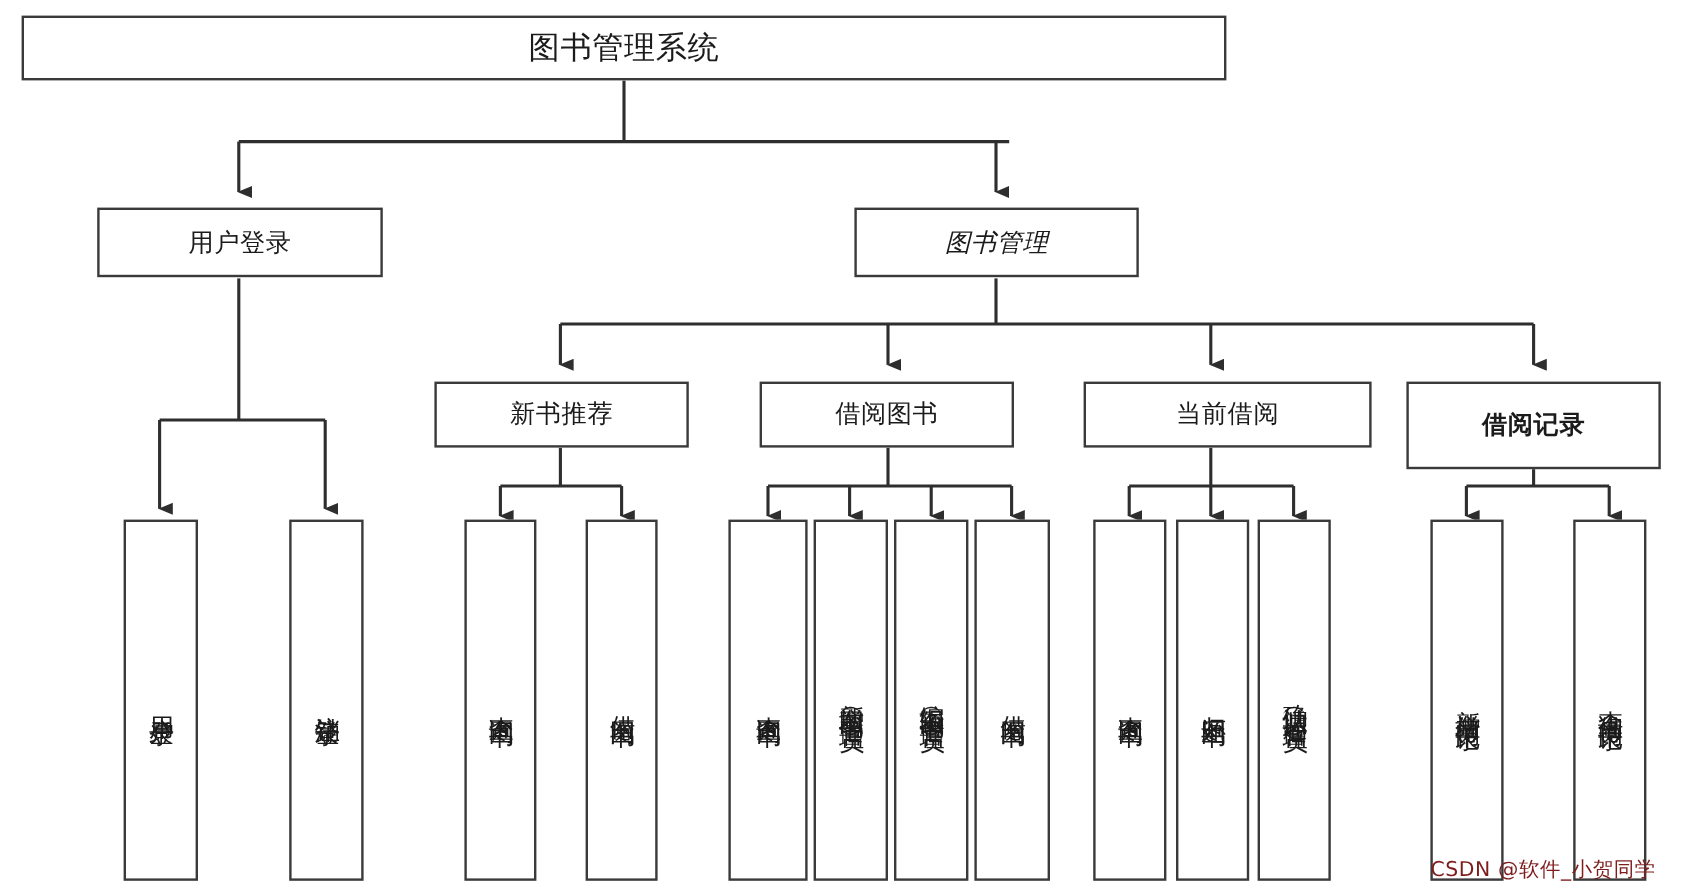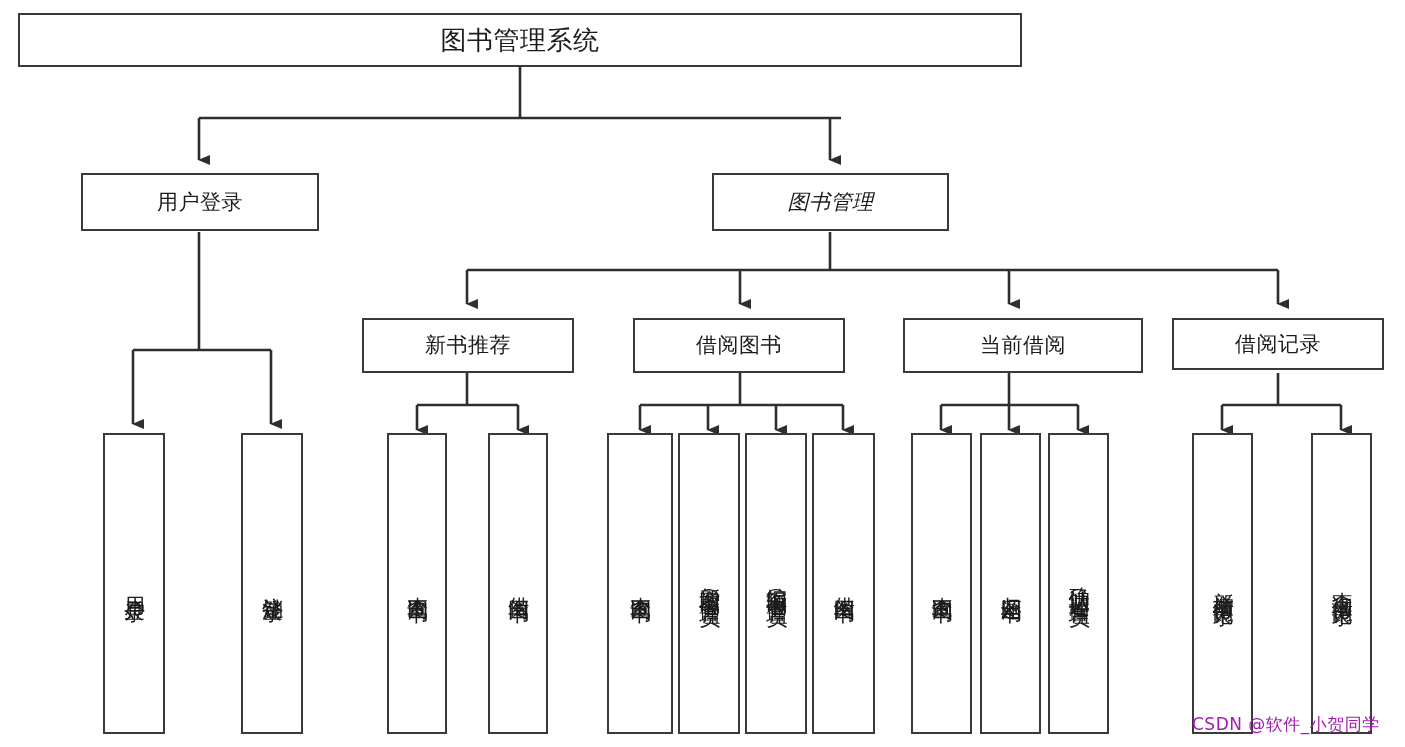--- a/index.html
+++ b/index.html
@@ -62,21 +62,21 @@
     max-height: 100%;
   }
   .node.vert.tall .lbl {
     letter-spacing: 3px;
   }
   .watermark {
     position: absolute;
     left: 1192px;
     top: 713px;
     font-size: 17px;
-    color: #a21caf;
+    color: #7f1d1d;
     white-space: nowrap;
     letter-spacing: 0.5px;
   }
 </style>
 </head>
 <body>
 
 <div id="canvas">
 
   <svg class="wires" viewBox="0 0 1405 747" xmlns="http://www.w3.org/2000/svg">
@@ -147,21 +147,21 @@
   </div>
 
   <div class="node horiz" style="left:633px; top:318px; width:212px; height:55px;">
     <span class="lbl">借阅图书</span>
   </div>
 
   <div class="node horiz" style="left:903px; top:318px; width:240px; height:55px;">
     <span class="lbl">当前借阅</span>
   </div>
 
-  <div class="node horiz" style="left:1172px; top:318px; width:212px; height:52px;">
+  <div class="node horiz" style="left:1172px; top:318px; width:212px; height:73px;font-weight:bold;">
     <span class="lbl">借阅记录</span>
   </div>
 
   <div class="node vert" style="left:103px; top:433px; width:62px; height:301px;">
     <span class="lbl">用户登录</span>
   </div>
 
   <div class="node vert" style="left:241px; top:433px; width:62px; height:301px;">
     <span class="lbl">注销登录</span>
   </div>

